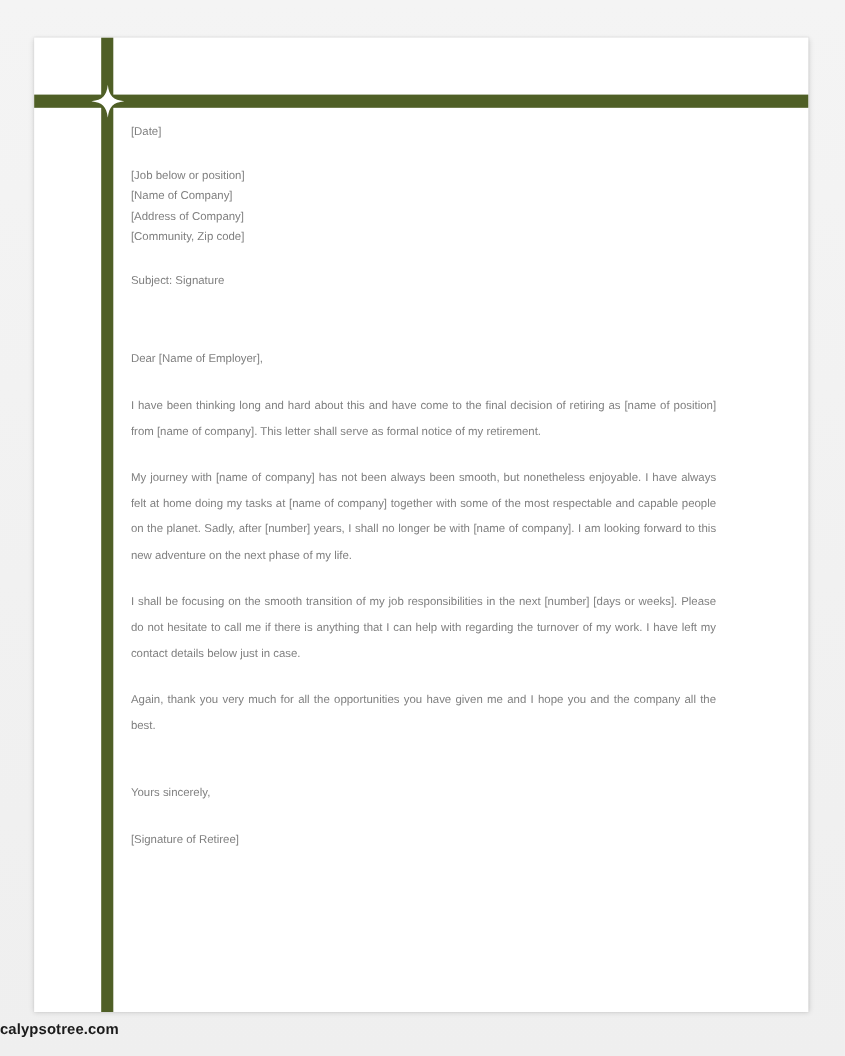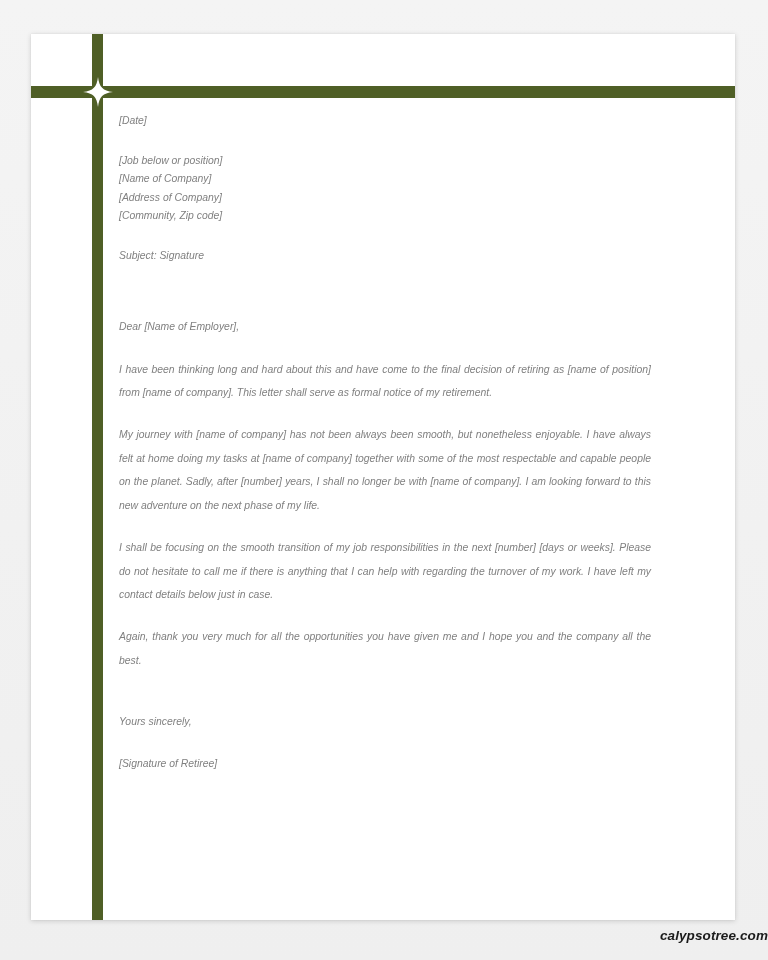--- a/index.html
+++ b/index.html
@@ -14,21 +14,20 @@
     font-family: "Liberation Sans", sans-serif;
     overflow: hidden;
     position: relative;
   }
 
   
   #canvas {
     position: absolute;
     inset: 0;
     background: linear-gradient(180deg,#f4f4f4 0%,#f1f1f1 55%,#efefef 100%);
-    font-style: italic;
   }
 
   
   .page {
     position: absolute;
     left: 31px;
     top: 34px;
     width: 704px;
     height: 886px;
     background: #ffffff;
@@ -96,21 +95,21 @@
   .subject { display: block; }
   .salutation { display: block; margin-top: 32px; }
   .closing { display: block; }
 
   
   .footer {
     position: absolute;
     left: 0;
     top: 928px;
     width: 768px;
-    text-align: right;
+    text-align: left;
     font-size: 13.5px;
     font-weight: bold;
     color: #1b1b1b;
     letter-spacing: 0.1px;
   }
 </style>
 </head>
 <body>
 
 <div id="canvas">

